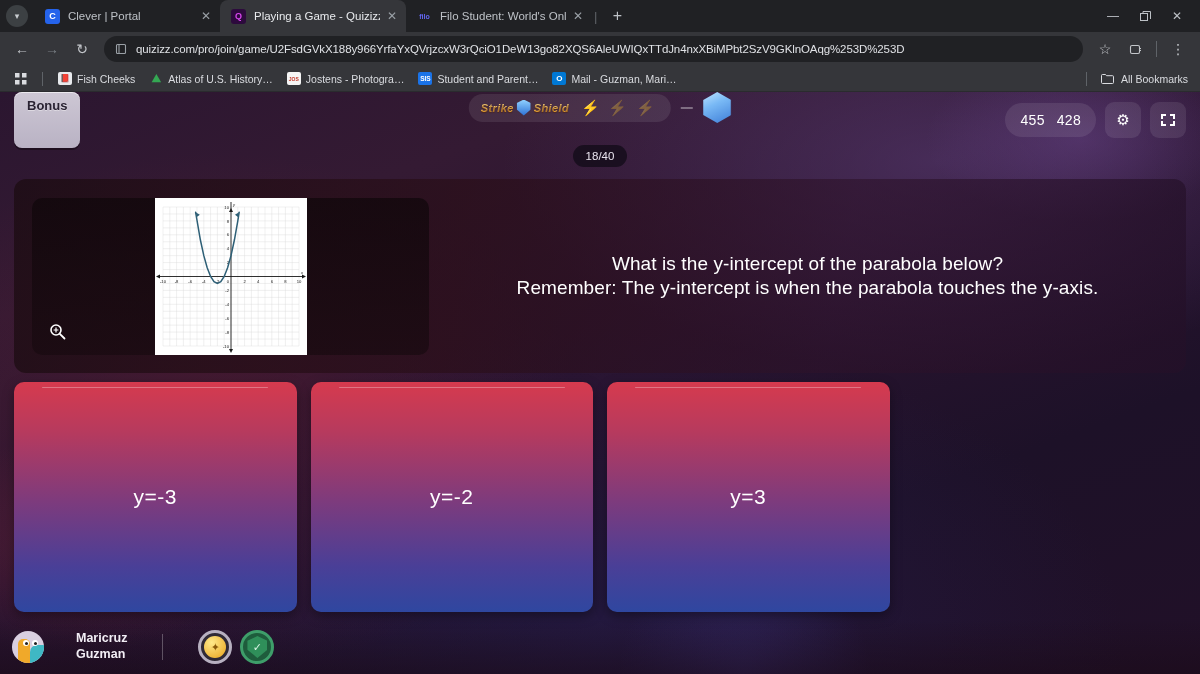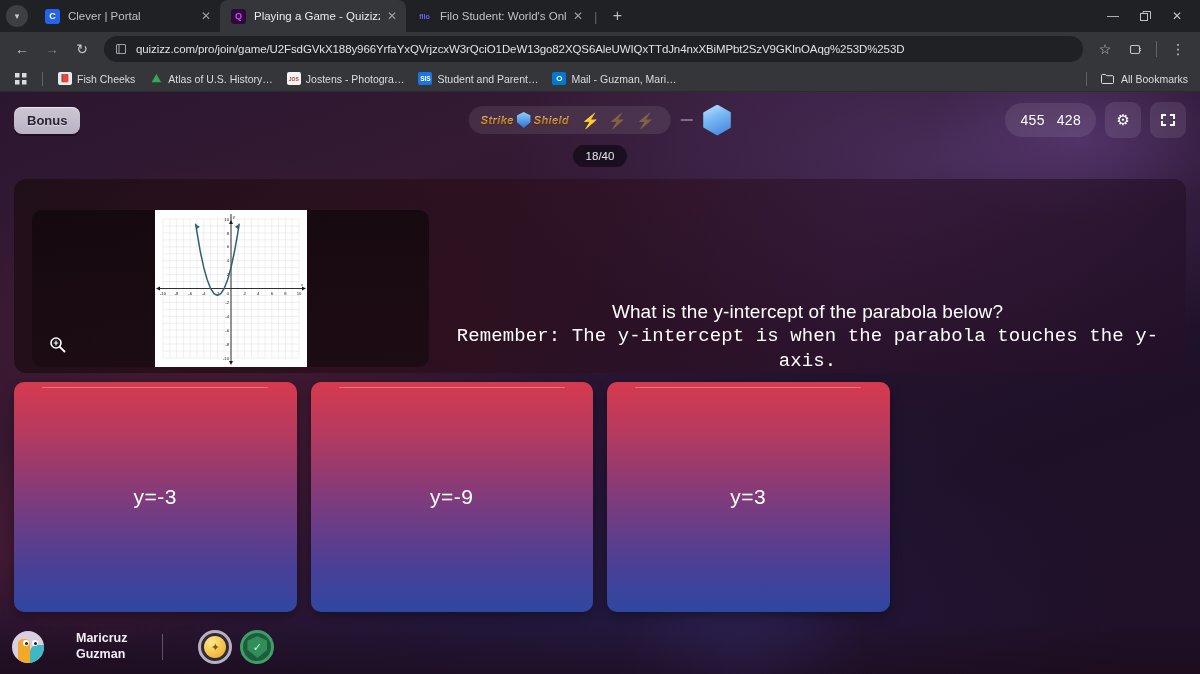--- a/index.html
+++ b/index.html
@@ -124,21 +124,21 @@
   }
   .game::before {
     content:""; position:absolute; inset:0; pointer-events:none;
     background:
       radial-gradient(ellipse 220px 120px at 90% 8%, rgba(120,80,160,0.35), transparent 70%),
       radial-gradient(ellipse 300px 150px at 6% 78%, rgba(130,40,60,0.30), transparent 70%),
       radial-gradient(circle 180px at 62% 100%, rgba(70,60,150,0.35), transparent 70%);
   }
 
   .game-header {
-    position: relative; height: 56px; display: flex; align-items: center;
+    position: relative; height: 56px; display: flex; 
     padding: 0 14px; z-index: 3;
   }
   .bonus-badge {
     background: linear-gradient(180deg, #cdc7d4, #b9b2c4);
     color: #2a2333; font-size: 13px; font-weight: 700;
     padding: 6px 13px; border-radius: 8px;
     box-shadow: 0 2px 0 rgba(0,0,0,0.35), inset 0 1px 0 rgba(255,255,255,0.6);
     text-shadow: 0 1px 0 rgba(255,255,255,0.4);
   }
   .header-center {
@@ -204,21 +204,21 @@
   }
   .progress-pill {
     background: rgba(20,12,26,0.82); color: #e9e4ef;
     font-size: 11.5px; padding: 5px 13px; border-radius: 12px;
   }
 
   .question-panel {
     position: relative; z-index: 3; margin: 12px 14px 0 14px;
     height: 194px; border-radius: 12px;
     background: linear-gradient(100deg, rgba(28,12,18,0.78) 0%, rgba(42,14,24,0.70) 38%, rgba(45,18,42,0.62) 70%, rgba(36,16,40,0.70) 100%);
-    display: flex; align-items: flex-end;
+    display: flex; align-items: center;
   }
   .img-side {
     width: 397px; position: relative; flex: 0 0 397px;
     margin: 6px 0 6px 18px; border-radius: 10px;
     background: linear-gradient(180deg, rgba(16,7,11,0.75), rgba(24,10,16,0.7));
     display: flex; align-items: center; justify-content: center;
   }
   .graph-box {
     width: 152px; height: 157px; background: #fff;
     display: flex; align-items: center; justify-content: center;
@@ -230,21 +230,21 @@
     color: #fff;
   }
   .q-side {
     flex: 1; display: flex; align-items: center; justify-content: center;
     padding: 0 24px;
   }
   .q-text {
     color: #fff; font-size: 19px; line-height: 1.28; text-align: center;
     font-weight: 400; letter-spacing: 0.1px;
   }
-  .q-line2 { display: block; font-family: Liberation Mono, monospace; }
+  .q-line2 { display: block; }
 
   .answers {
     position: relative; z-index: 3; display: grid;
     grid-template-columns: repeat(4, 1fr); gap: 14px;
     padding: 9px 14px 0 14px;
   }
   .answer-card {
     height: 230px; border-radius: 10px;
     background: linear-gradient(180deg, #d63a4e 0%, #b63a5e 22%, #7d3b7d 52%, #4a3f97 80%, #2f47a0 100%);
     display: flex; align-items: center; justify-content: center;
@@ -561,21 +561,21 @@
         <span class="q-line2">Remember: The y-intercept is when the parabola touches the y-axis.</span>
       </div>
     </div>
   </div>
 
   <div class="answers">
     <div class="answer-card">
       <span class="answer-label">y=-3</span>
     </div>
     <div class="answer-card">
-      <span class="answer-label">y=-9</span>
+      <span class="answer-label">y=-2</span>
     </div>
     <div class="answer-card">
       <span class="answer-label">y=3</span>
     </div>
   </div>
 
   <div class="footer">
     <div class="avatar">
       <span class="av-body"></span>
       <span class="av-teal"></span>

